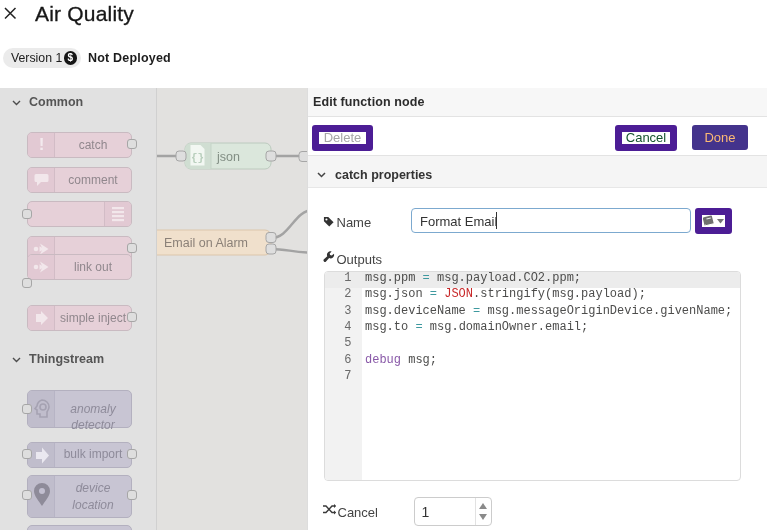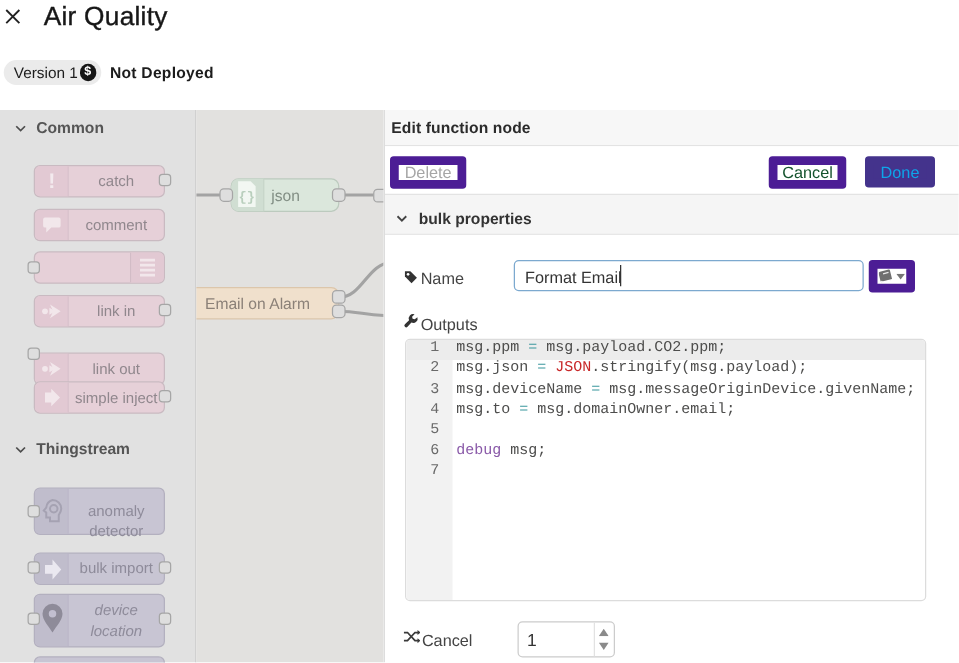--- a/index.html
+++ b/index.html
@@ -68,30 +68,29 @@
     <rect x="1" y="1" width="12" height="2.2" fill="#f2e7eb"></rect>
     <rect x="1" y="5" width="12" height="2.2" fill="#f2e7eb"></rect>
     <rect x="1" y="9" width="12" height="2.2" fill="#f2e7eb"></rect>
     <rect x="1" y="13" width="12" height="2.2" fill="#f2e7eb"></rect>
   </svg>
 </div>
 <div class="port" style="left:22px;top:208.5px;"></div>
 
 <div class="pnode" style="top:235.5px;height:24px;">
   <div class="icon l"></div>
-  <div class="lbl" style="left:27px;right:0;">link in</div>
   <svg style="position:absolute;left:5px;top:4px;" width="17" height="16" viewBox="0 0 17 16">
     <circle cx="3" cy="8" r="2.3" fill="#f2e7eb"></circle>
       <path d="M7 2.5 L15.5 8 L7 13.5 L9.5 8 z" fill="#f2e7eb"></path>
       <path d="M6.5 5.2 L10 7.2 L10 8.8 L6.5 10.8 z" fill="#f2e7eb"></path>
   </svg>
 </div>
 <div class="port" style="left:127px;top:243px;"></div>
 
-<div class="pnode" style="top:254px;height:24px;margin-top:28px;">
+<div class="pnode" style="top:254px;height:24px;">
   <div class="icon l"></div>
   <div class="lbl" style="left:27px;right:0;">link out</div>
   <svg style="position:absolute;left:5px;top:4px;" width="17" height="16" viewBox="0 0 17 16">
     <circle cx="3" cy="8" r="2.3" fill="#f2e7eb"></circle>
       <path d="M7 2.5 L15.5 8 L7 13.5 L9.5 8 z" fill="#f2e7eb"></path>
       <path d="M6.5 5.2 L10 7.2 L10 8.8 L6.5 10.8 z" fill="#f2e7eb"></path>
   </svg>
 </div>
 <div class="port" style="left:22px;top:277.5px;"></div>
 
@@ -104,21 +103,21 @@
 </div>
 <div class="port" style="left:127px;top:312px;"></div>
 
 <svg class="chev" style="left:12px;top:355px;" viewBox="0 0 9 9">
     <path d="M1 3 L4.5 6.5 L8 3" stroke="#4d4d4d" stroke-width="1.4" fill="none"></path>
   </svg>
 <div class="sechdr" style="left:29px;top:352px;">Thingstream</div>
 
 <div class="pnode tnode" style="top:390px;height:36px;">
   <div class="icon l"></div>
-  <div class="lbl" style="left:27px;right:0;padding-top:16px;">anomaly<br>detector</div>
+  <div class="lbl" style="left:27px;right:0;padding-top:16px;font-style:italic;">anomaly<br>detector</div>
   <svg style="position:absolute;left:4px;top:7px;" width="20" height="22" viewBox="0 0 20 22">
     <path d="M10 2 a7 7 0 0 1 7 7 c0 2 -1 3.5 -2 5 l0 5 h-7 l0 -3 h-3 l0 -4 l-2 -1.5 l2 -2.5 a7 7 0 0 1 5 -6 z" fill="none" stroke="#a5a2b2" stroke-width="1.6"></path>
     <circle cx="11" cy="9" r="3" fill="none" stroke="#a5a2b2" stroke-width="1.6"></circle>
   </svg>
 </div>
 <div class="port" style="left:22px;top:404px;"></div>
 
 <div class="pnode tnode" style="top:441.5px;height:24px;">
   <div class="icon l"></div>
   <div class="lbl" style="left:27px;right:0;">bulk import</div>
@@ -175,27 +174,27 @@
 </div>
 
 <div class="abs" style="left:307px;top:88px;width:460px;height:442px;background:#fff;border-left:1px solid #ddd;box-sizing:border-box;"></div>
 
 <div class="abs" style="left:308px;top:88px;width:459px;height:29px;background:#f7f7f7;border-bottom:1px solid #e3e3e3;box-sizing:border-box;"></div>
 <div class="abs" style="left:313px;top:95px;font-size:12.5px;font-weight:bold;color:#2b2b2b;letter-spacing:.1px;">Edit function node</div>
 
 <div class="abs" style="left:308px;top:117px;width:459px;height:39px;background:#fff;border-bottom:1px solid #e3e3e3;box-sizing:border-box;"></div>
 <div class="btn" style="left:312px;top:125px;width:61px;height:25.5px;color:#a6a6a6;">Delete</div>
 <div class="btn" style="left:615px;top:125px;width:62px;height:25.5px;color:#14532d;">Cancel</div>
-<div class="btn" style="left:692px;top:124.5px;width:56px;height:25.5px;background:#44338c;border-color:#44338c;color:#0ea5e9;">Done</div>
+<div class="btn" style="left:692px;top:124.5px;width:56px;height:25.5px;background:#44338c;border-color:#44338c;color:#fdba74;">Done</div>
 
 <div class="abs" style="left:308px;top:156px;width:459px;height:32px;background:#f5f5f5;border-bottom:1px solid #e7e7e7;box-sizing:border-box;"></div>
 <svg class="chev" style="left:316.5px;top:170px;" width="8" height="8" viewBox="0 0 9 9">
     <path d="M1 3 L4.5 6.5 L8 3" stroke="#444" stroke-width="1.5" fill="none"></path>
   </svg>
-<div class="abs" style="left:335px;top:167.5px;font-size:12.5px;font-weight:bold;color:#333;">bulk properties</div>
+<div class="abs" style="left:335px;top:167.5px;font-size:12.5px;font-weight:bold;color:#333;">catch properties</div>
 
 <svg class="abs" style="left:322.5px;top:216px;" width="11.5" height="11.5" viewBox="0 0 12 12">
   <path d="M1 1 h4.5 l5.5 5.5 l-4.5 4.5 l-5.5 -5.5 z" fill="#333"></path>
   <circle cx="3.6" cy="3.6" r="1.1" fill="#fff"></circle>
 </svg>
 <div class="formlbl" style="left:336.5px;top:214.5px;">Name</div>
 <div class="abs" style="left:411px;top:208px;width:280px;height:25px;border:1px solid #7ca9cf;border-radius:4px;box-sizing:border-box;background:#fff;">
   <span style="position:absolute;left:8px;top:4.5px;font-size:13px;color:#333;">Format Email</span>
   <span style="position:absolute;left:84px;top:3px;width:1px;height:17px;background:#333;"></span>
 </div>

